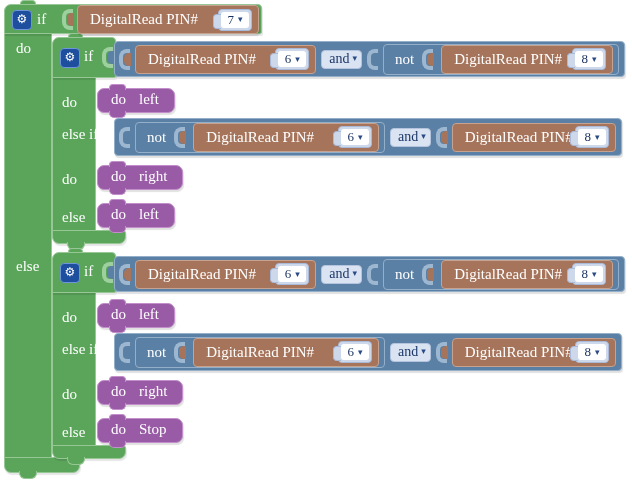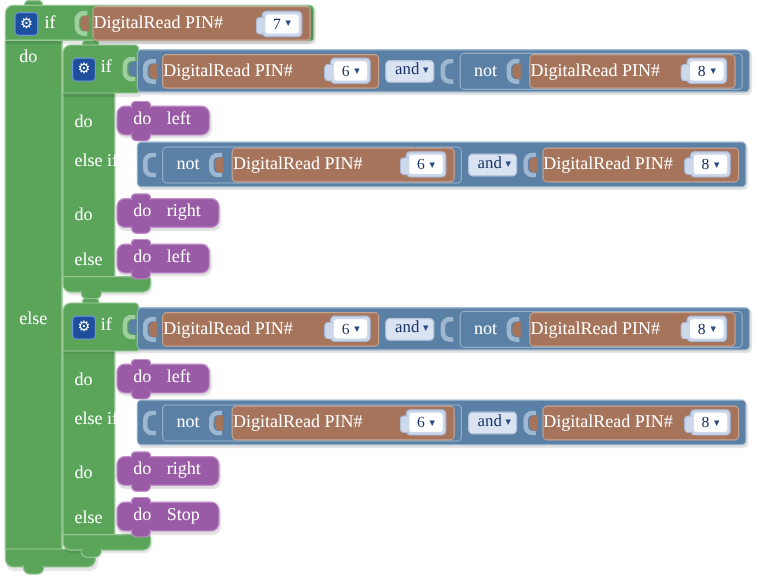--- a/index.html
+++ b/index.html
@@ -34,21 +34,21 @@
           box-shadow:1px 2px 1px rgba(0,0,0,0.12);}
   .notblk{box-sizing:border-box;background:#5b80a5;border:1px solid #93afc9;border-radius:4px;
           display:flex;align-items:center;gap:8px;padding:0 4px 0 11px;height:31px;
           color:#fff;font-size:15px;}
   .andfield{box-sizing:border-box;background:#dae3f2;border:1px solid #b4c3de;border-radius:4px;
           padding:0 4px 1px 7px;font-size:14px;color:#1c3767;display:flex;align-items:center;
           gap:3px;height:19px;cursor:pointer;flex:none;}
 
   
   .dr{box-sizing:border-box;height:29px;background:#a5745b;border:1px solid #c7a violet;border:1px solid #c7a28f;
-      border-radius:4px;display:flex;align-items:center;padding:0 6px 0 0;color:#fff;
+      border-radius:4px;display:flex;align-items:center;padding:0 6px 0 12px;color:#fff;
       font-size:15px;white-space:nowrap;}
   .dr.absb{position:absolute;box-shadow:1px 2px 1px rgba(0,0,0,0.12);}
 
   
   .pin{position:relative;margin-left:auto;background:#cdd8eb;border:1px solid #a9bad8;
        border-radius:4px;padding:2px;display:flex;cursor:pointer;flex:none;}
   .pin::before{content:"";position:absolute;left:-6px;top:4px;width:7px;height:13px;
        background:#cdd8eb;border:1px solid #a9bad8;border-right:none;border-radius:4px 0 0 4px;}
   .pin .f{background:#fff;border-radius:3px;padding:0 5px;display:flex;align-items:center;
        gap:4px;font-size:13px;color:#18305f;min-width:18px;justify-content:center;}

